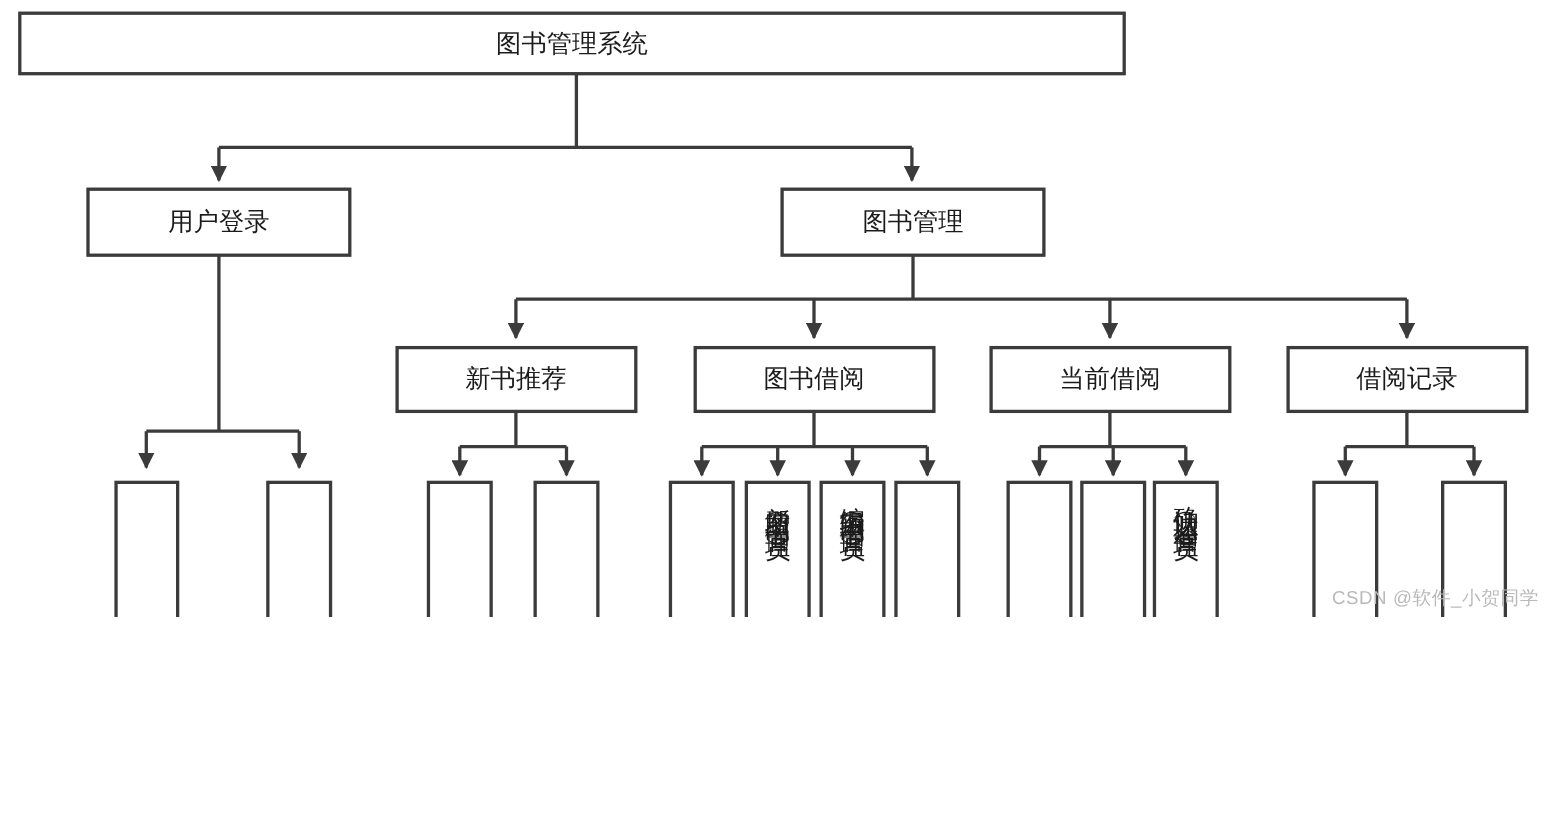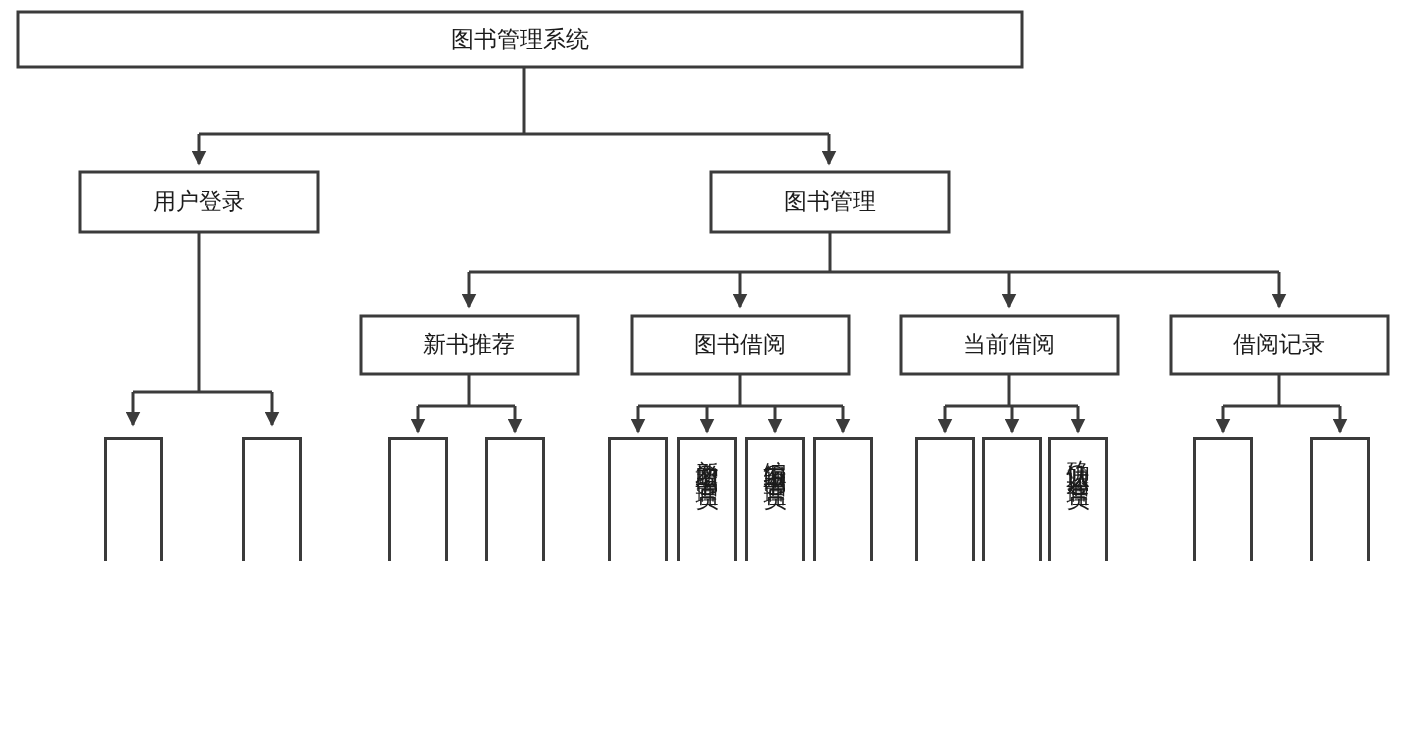--- a/index.html
+++ b/index.html
@@ -210,14 +210,15 @@
     <span class="vtext">确认归还（管理员）</span>
   </div>
 
   <div class="leaf-box center-v" style="left:1193px; top:437px; width:60px; height:296px;">
     <span class="vtext">新增借阅记录</span>
   </div>
   <div class="leaf-box center-v" style="left:1310px; top:437px; width:60px; height:296px;">
     <span class="vtext">查询借阅记录</span>
   </div>
 
+  <div class="watermark">CSDN @软件_小贺同学</div>
 
 </div>
 
 </body></html>

